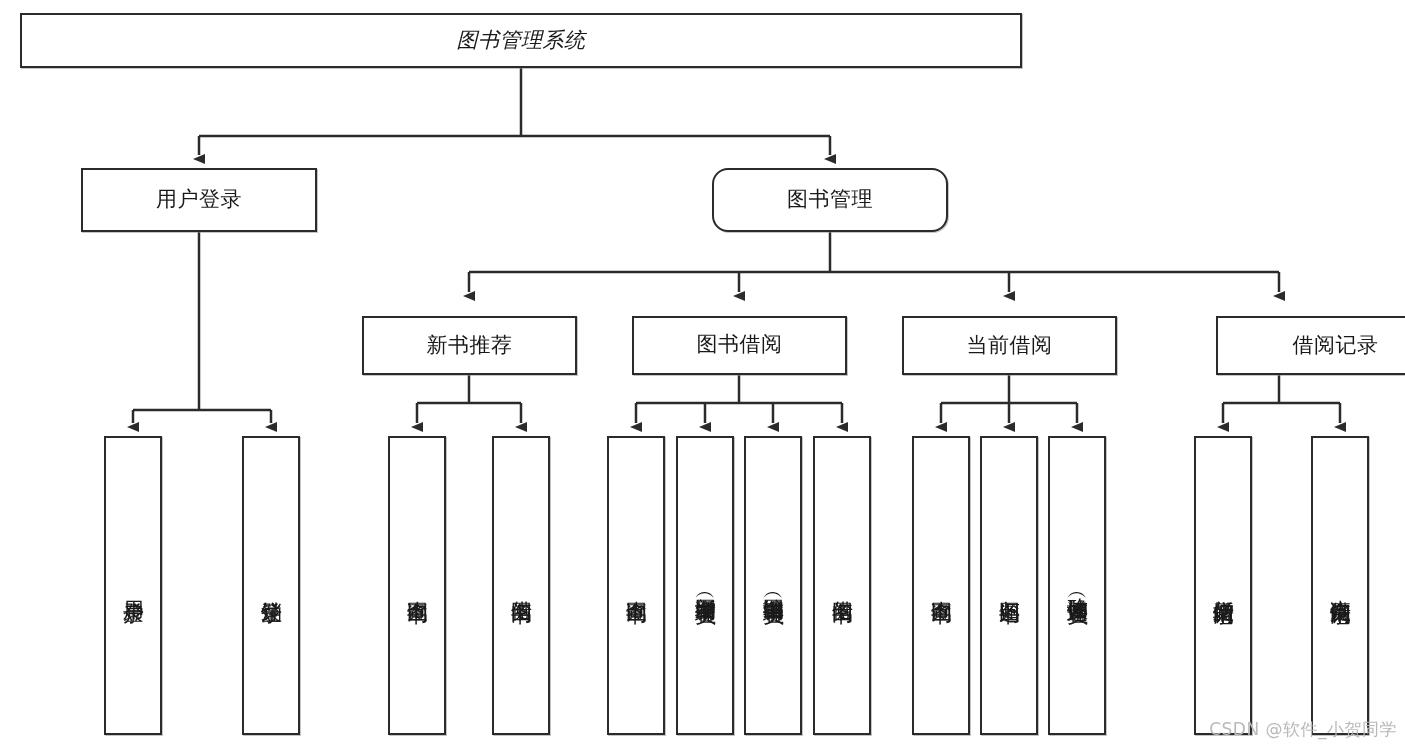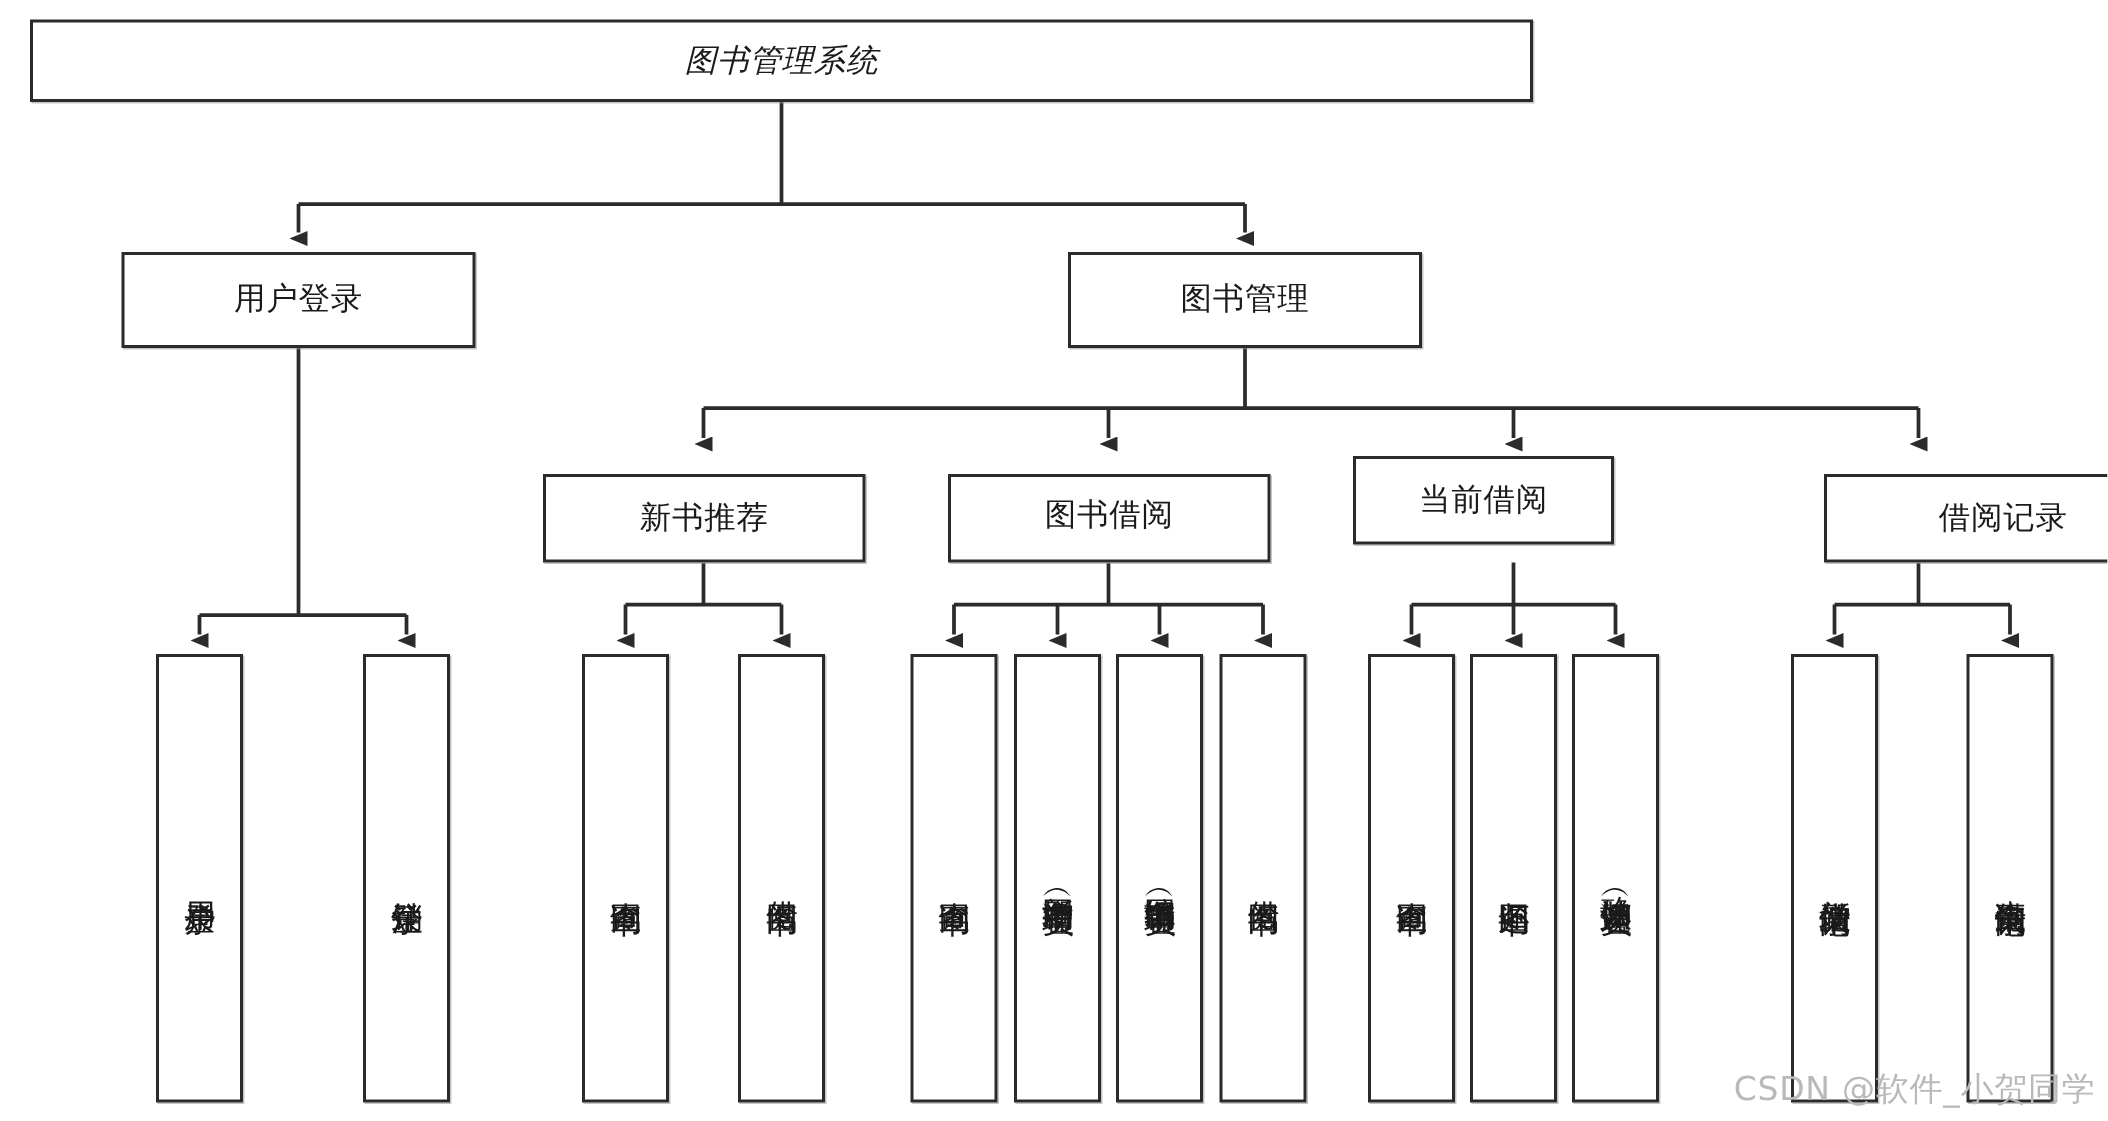--- a/index.html
+++ b/index.html
@@ -60,21 +60,21 @@
     font-size: 21px;
     line-height: 1.18;
     letter-spacing: 1px;
     max-height: 100%;
     white-space: nowrap;
   }
   .watermark {
     position: absolute;
     right: 8px;
     bottom: 6px;
-    font-size: 22px;
+    font-size: 17px;
     color: #b9b9b9;
     letter-spacing: 0.5px;
     white-space: nowrap;
     user-select: none;
   }
 </style>
 </head>
 <body>
 
 <div id="canvas">
@@ -130,33 +130,33 @@
   </svg>
 
   <div class="node h root" style="left:20px; top:13px; width:1002px; height:55px;">
     <span class="lbl">图书管理系统</span>
   </div>
 
   <div class="node h" style="left:81px; top:168px; width:236px; height:64px;">
     <span class="lbl">用户登录</span>
   </div>
 
-  <div class="node h" style="left:712px; top:168px; width:236px; height:64px;">
+  <div class="node h" style="left:712px; top:168px; width:236px; height:64px;border-radius:16px;">
     <span class="lbl">图书管理</span>
   </div>
 
   <div class="node h" style="left:362px; top:316px; width:215px; height:59px;">
     <span class="lbl">新书推荐</span>
   </div>
 
   <div class="node h" style="left:632px; top:316px; width:215px; height:59px;font-family:Liberation Mono, monospace;">
     <span class="lbl">图书借阅</span>
   </div>
 
-  <div class="node h" style="left:902px; top:304px; width:174px; height:59px;">
+  <div class="node h" style="left:902px; top:316px; width:215px; height:59px;">
     <span class="lbl">当前借阅</span>
   </div>
 
   <div class="node h" style="left:1172px; top:316px; width:239px; height:59px;margin-left:44px;">
     <span class="lbl">借阅记录</span>
   </div>
 
   <div class="node v" style="left:104px; top:436px; width:58px; height:299px;">
     <span class="lbl">用户登录</span>
   </div>

